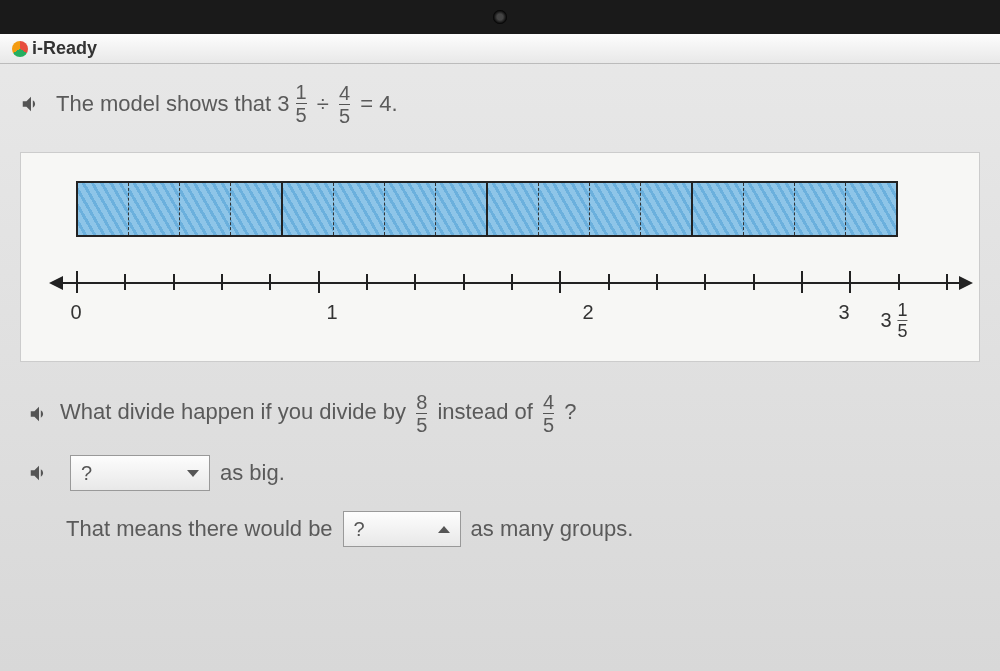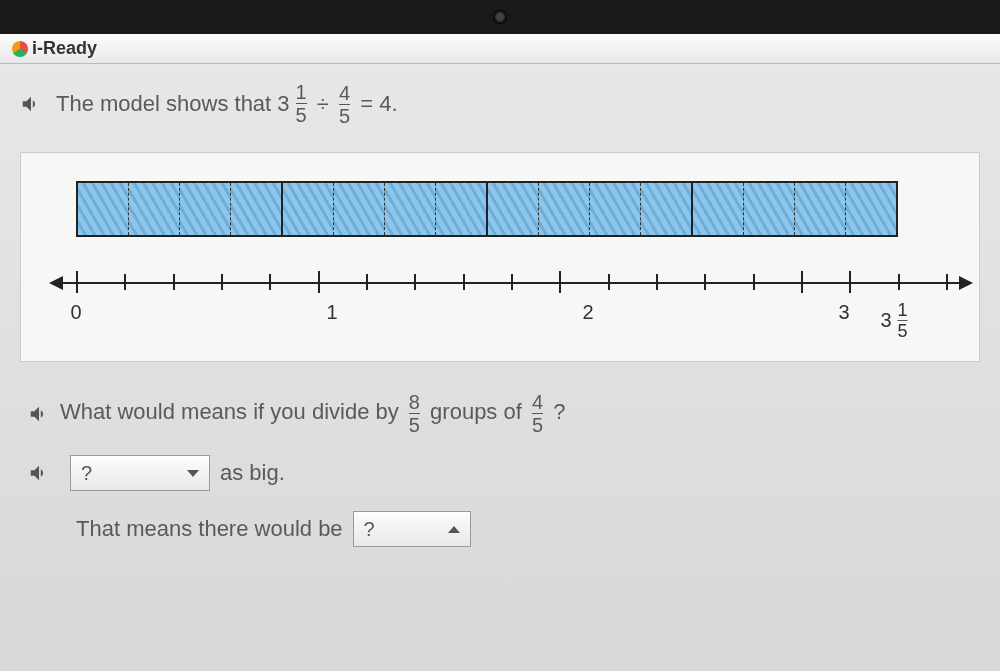--- a/index.html
+++ b/index.html
@@ -189,21 +189,21 @@
     }
     .dropdown.narrow { min-width: 118px; }
     .caret {
       width: 0; height: 0;
       border-left: 6px solid transparent;
       border-right: 6px solid transparent;
       margin-left: 14px;
     }
     .caret.down { border-top: 7px solid #555; }
     .caret.up { border-bottom: 7px solid #555; }
-    .no-speaker-indent { margin-left: 48px; text-align: center; }
+    .no-speaker-indent { margin-left: 38px; text-align: center; }
   </style>
 </head>
 <body>
 
 <div class="camera-bar">
   <div class="camera"></div>
 </div>
 
 <div class="header">
   <div class="brand">
@@ -309,26 +309,26 @@
     </div>
   </div>
 
   <div class="q-section">
 
     <div class="q-row">
       <svg class="speaker" viewBox="0 0 24 24">
           <path fill="#555" d="M3 9v6h4l5 5V4L7 9H3zm13.5 3a4.5 4.5 0 0 0-2.5-4v8a4.5 4.5 0 0 0 2.5-4z"></path>
         </svg>
       <span>
-        <span>What would means if you divide by </span>
+        <span>What divide happen if you divide by </span>
         <span class="frac">
           <span class="num">8</span>
           <span class="den">5</span>
         </span>
-        <span> groups of </span>
+        <span> instead of </span>
         <span class="frac">
           <span class="num">4</span>
           <span class="den">5</span>
         </span>
         <span>?</span>
       </span>
     </div>
 
     <div class="q-row">
       <svg class="speaker" viewBox="0 0 24 24">
@@ -340,16 +340,17 @@
       </span>
       <span>as big.</span>
     </div>
 
     <div class="q-row no-speaker-indent">
       <span>That means there would be</span>
       <span class="dropdown narrow">
         <span>?</span>
         <span class="caret up"></span>
       </span>
+      <span>as many groups.</span>
     </div>
 
   </div>
 </div>
 
 </body></html>

